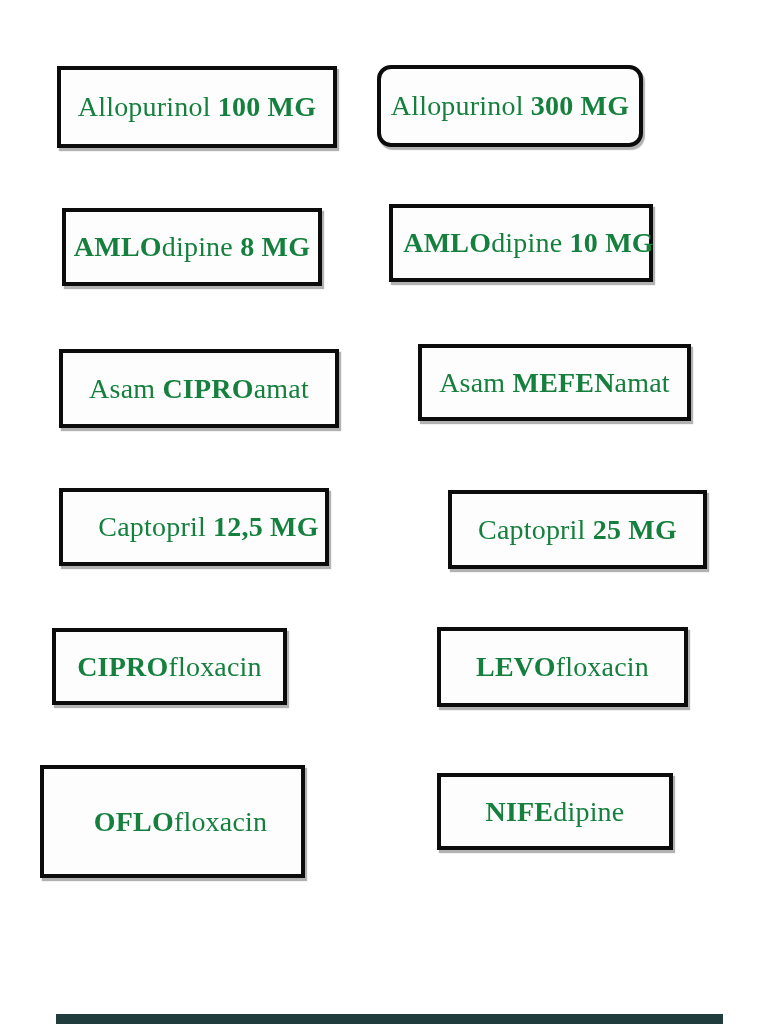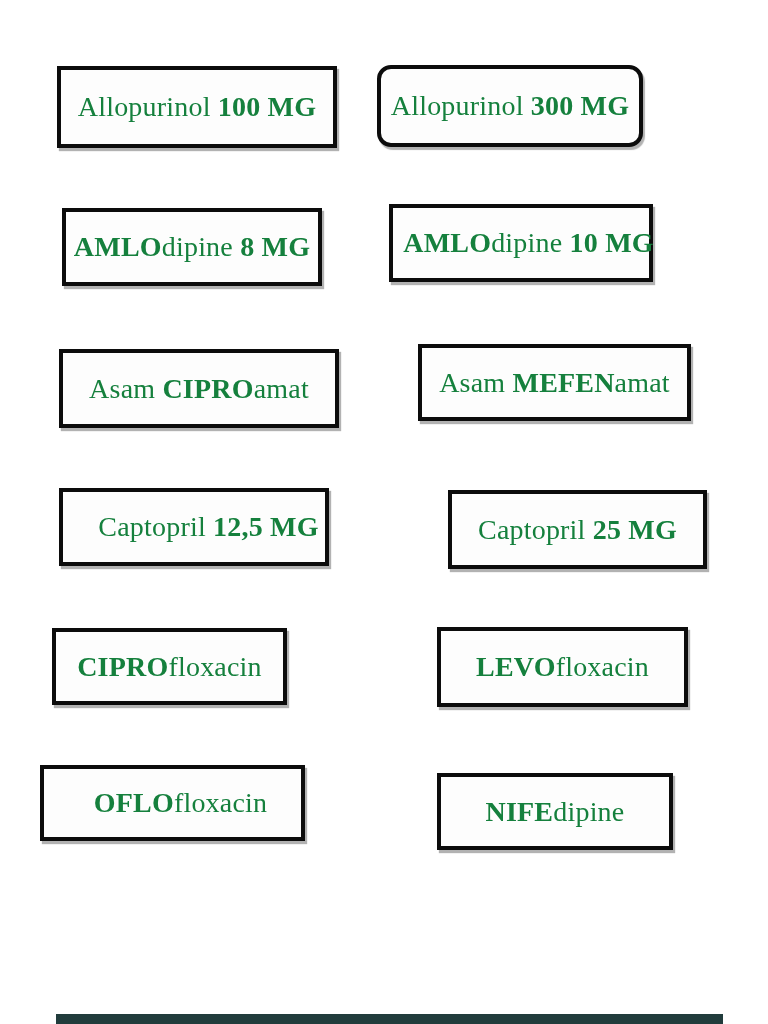--- a/index.html
+++ b/index.html
@@ -39,21 +39,21 @@
   .b1  { left: 57px;  top: 66px;  width: 280px; height: 82px; }
   .b2  { left: 377px; top: 65px;  width: 266px; height: 82px; border-radius: 14px; }
   .b3  { left: 62px;  top: 208px; width: 260px; height: 78px; }
   .b4  { left: 389px; top: 204px; width: 264px; height: 78px; padding-left: 15px; }
   .b5  { left: 59px;  top: 349px; width: 280px; height: 79px; }
   .b6  { left: 376px; top: 344px; width: 273px; height: 77px; margin-left: 42px; }
   .b7  { left: 59px;  top: 488px; width: 270px; height: 78px; padding-left: 29px; }
   .b8  { left: 448px; top: 490px; width: 259px; height: 79px; }
   .b9  { left: 52px;  top: 628px; width: 235px; height: 77px; }
   .b10 { left: 437px; top: 627px; width: 251px; height: 80px; }
-  .b11 { left: 40px;  top: 765px; width: 265px; height: 76px; padding-left: 16px; }
+  .b11 { left: 40px;  top: 765px; width: 265px; height: 113px; padding-left: 16px; }
   .b12 { left: 437px; top: 773px; width: 236px; height: 77px; }
 
   .bottom-bar {
     position: absolute;
     left: 56px;
     top: 1014px;
     width: 667px;
     height: 10px;
   }
 </style>

